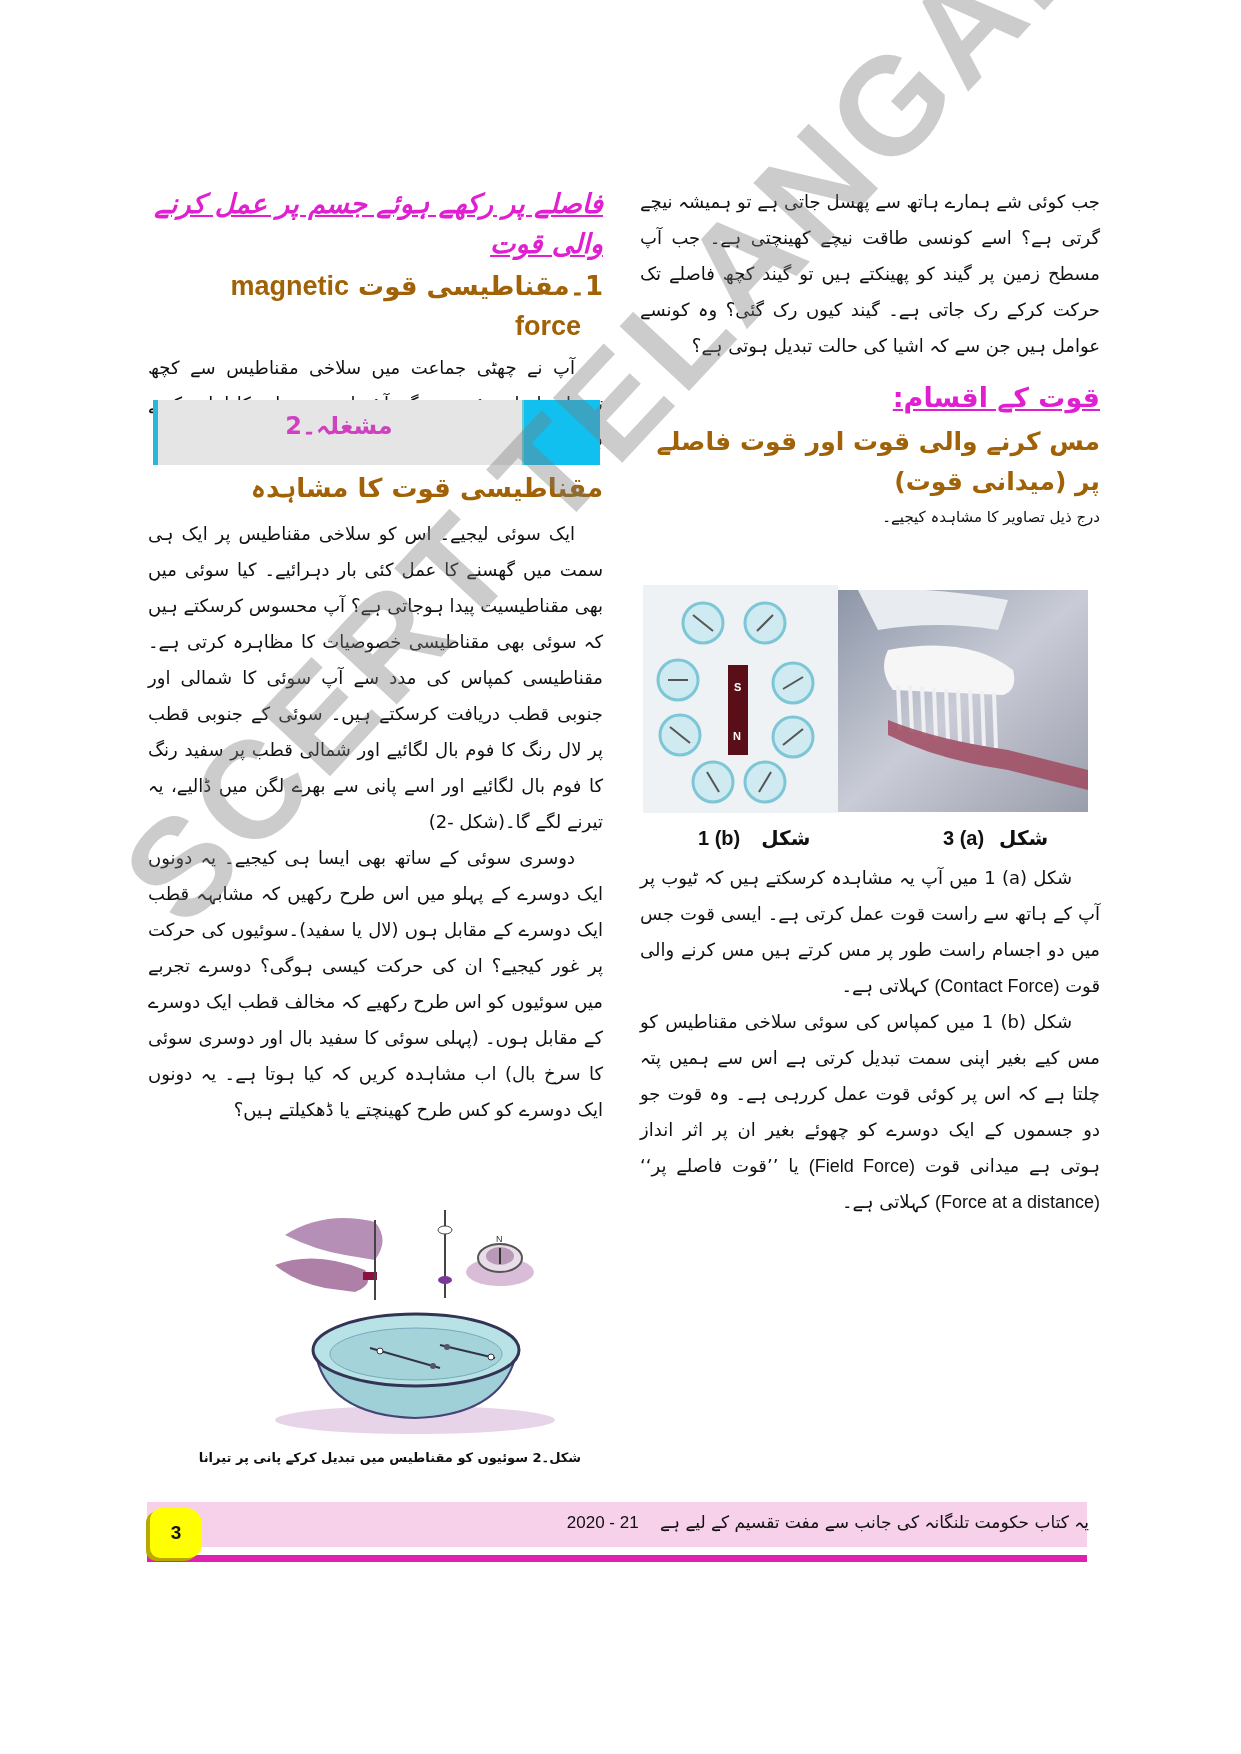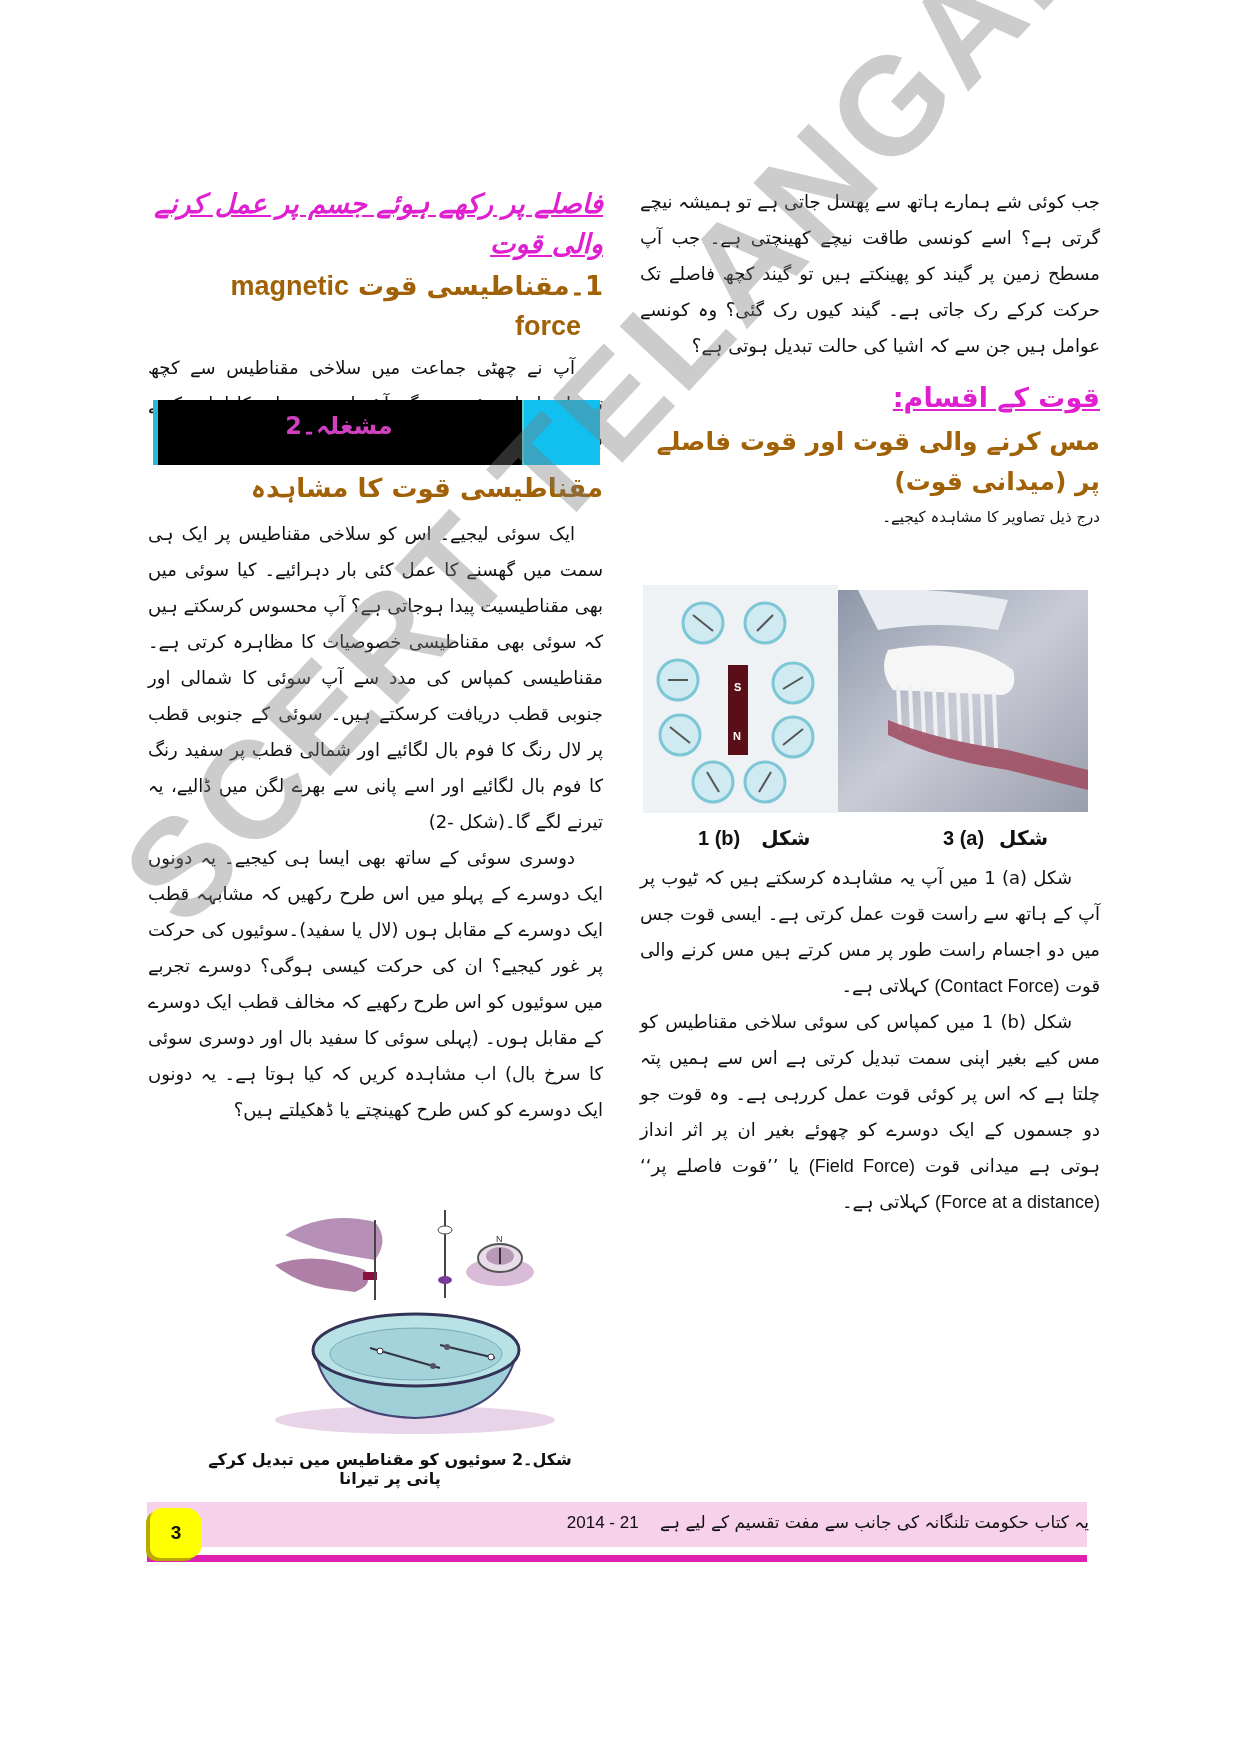--- a/index.html
+++ b/index.html
@@ -12,21 +12,21 @@
   .col-left { left: 148px; top: 190px; width: 455px; }
   .col-right { left: 640px; top: 190px; width: 460px; }
 
   .urdu { font-family: "DejaVu Sans", sans-serif; font-size: 18px; line-height: 36px; text-align: justify; text-align-last: right; }
   .indent { text-indent: 28px; }
 
   .heading-magenta { color: #e020d0; font-weight: bold; font-size: 27px; line-height: 40px; font-style: italic; text-decoration: underline; }
   .heading-blue { color: #a16207; font-weight: bold; font-size: 26px; line-height: 40px; }
   .heading-blue .latin { font-family: "Liberation Sans", sans-serif; direction: ltr; unicode-bidi: embed; font-size: 27px; margin-right: 22px; }
 
-  .activity-box { position: absolute; left: 153px; top: 400px; width: 447px; height: 65px; background: #000000; border-left: 5px solid #28b8d8; }
+  .activity-box { position: absolute; left: 153px; top: 400px; width: 447px; height: 65px; background: #e5e5e5; border-left: 5px solid #28b8d8; }
   .activity-box .side { position: absolute; right: 0; top: 0; width: 78px; height: 65px; background: #12c0f0; border-left: 2px solid #6cc; }
   .activity-box .label { position: absolute; left: 0; right: 80px; top: 12px; text-align: center; color: #d040c0; font-weight: bold; font-size: 24px; direction: rtl; }
 
   .figure-img { position: absolute; overflow: hidden; }
   .fig-compass { left: 643px; top: 585px; width: 195px; height: 228px; background: #eef2f5; }
   .fig-brush { left: 838px; top: 590px; width: 250px; height: 222px; background: linear-gradient(160deg, #9ba5b5 0%, #c8ccd6 40%, #b0b3c0 70%, #8e92a0 100%); }
   .fig-bowl { left: 255px; top: 1200px; width: 320px; height: 240px; background: #fff; }
 
   .caption { position: absolute; font-weight: bold; font-size: 20px; direction: rtl; }
   .caption .latin { font-family: "Liberation Sans", sans-serif; direction: ltr; unicode-bidi: embed; margin-left: 8px; }
@@ -89,21 +89,21 @@
       <ellipse cx="161" cy="150" rx="103" ry="36" fill="#b8e2e6" stroke="#335" stroke-width="3"></ellipse>
       <ellipse cx="161" cy="154" rx="86" ry="26" fill="#a4d4da" stroke="#7ab" stroke-width="1"></ellipse>
       <line x1="115" y1="148" x2="185" y2="168" stroke="#334" stroke-width="2"></line>
       <circle cx="125" cy="151" r="3" fill="#fff" stroke="#334"></circle>
       <circle cx="178" cy="166" r="3" fill="#556"></circle>
       <line x1="185" y1="145" x2="240" y2="158" stroke="#334" stroke-width="2"></line>
       <circle cx="192" cy="147" r="3" fill="#556"></circle>
       <circle cx="236" cy="157" r="3" fill="#fff" stroke="#334"></circle>
     </svg>
   </div>
-  <div class="caption" style="left:190px; top:1450px; width:400px; text-align:center; font-size:16px;">شکل۔2   سوئیوں کو مقناطیس میں تبدیل کرکے پانی پر تیرانا</div>
+  <div class="caption" style="left:190px; top:1450px; width:400px; text-align:center; font-size:13px;">شکل۔2   سوئیوں کو مقناطیس میں تبدیل کرکے پانی پر تیرانا</div>
 
   <div class="col col-right">
     <p class="urdu" style="margin-top:-6px;">جب کوئی شے ہمارے ہاتھ سے پھسل جاتی ہے تو ہمیشہ نیچے گرتی ہے؟ اسے کونسی طاقت نیچے کھینچتی ہے۔ جب آپ مسطح زمین پر گیند کو پھینکتے ہیں تو گیند کچھ فاصلے تک حرکت کرکے رک جاتی ہے۔ گیند کیوں رک گئی؟ وہ کونسے عوامل ہیں جن سے کہ اشیا کی حالت تبدیل ہوتی ہے؟</p>
     <div class="heading-magenta" style="margin-top:14px; font-style:normal;">قوت کے اقسام:</div>
     <div class="heading-blue" style="font-size:25px; margin-top:4px;">مس کرنے والی قوت اور قوت فاصلے پر (میدانی قوت)</div>
     <p class="urdu" style="font-size:15px; line-height:30px;">درج ذیل تصاویر کا مشاہدہ کیجیے۔</p>
   </div>
 
   <div class="figure-img fig-compass">
     <svg width="195" height="228" viewBox="0 0 195 228">
@@ -176,17 +176,17 @@
     <p class="urdu indent">
       <span>شکل (b) 1 میں کمپاس کی سوئی سلاخی مقناطیس کو مس کیے بغیر اپنی سمت تبدیل کرتی ہے اس سے ہمیں پتہ چلتا ہے کہ اس پر کوئی قوت عمل کررہی ہے۔ وہ قوت جو دو جسموں کے ایک دوسرے کو چھوئے بغیر ان پر اثر انداز ہوتی ہے میدانی قوت </span><span class="latin-inline">(Field Force)</span><span> یا ’’قوت فاصلے پر‘‘ </span><span class="latin-inline">(Force at a distance)</span><span> کہلاتی ہے۔</span>
     </p>
   </div>
 
   <div class="footer-band"></div>
   <div class="footer-line"></div>
   <div class="page-num">3</div>
   <div class="footer-text">
     <span>یہ کتاب حکومت تلنگانہ کی جانب سے مفت تقسیم کے لیے ہے</span>
-    <span class="latin">2014 - 21</span>
+    <span class="latin">2020 - 21</span>
   </div>
 
   <div class="watermark">SCERT TELANGANA</div>
 </div>
 
 </body></html>

